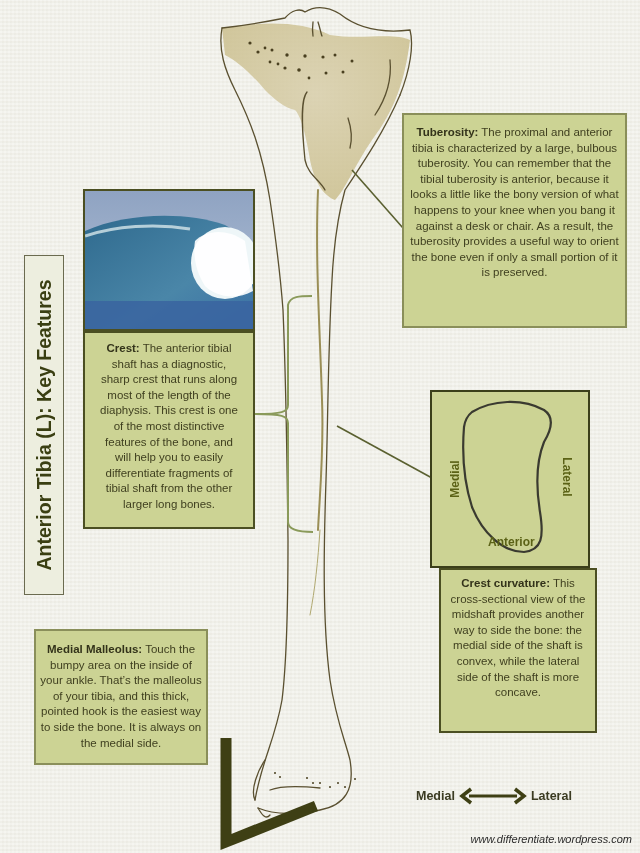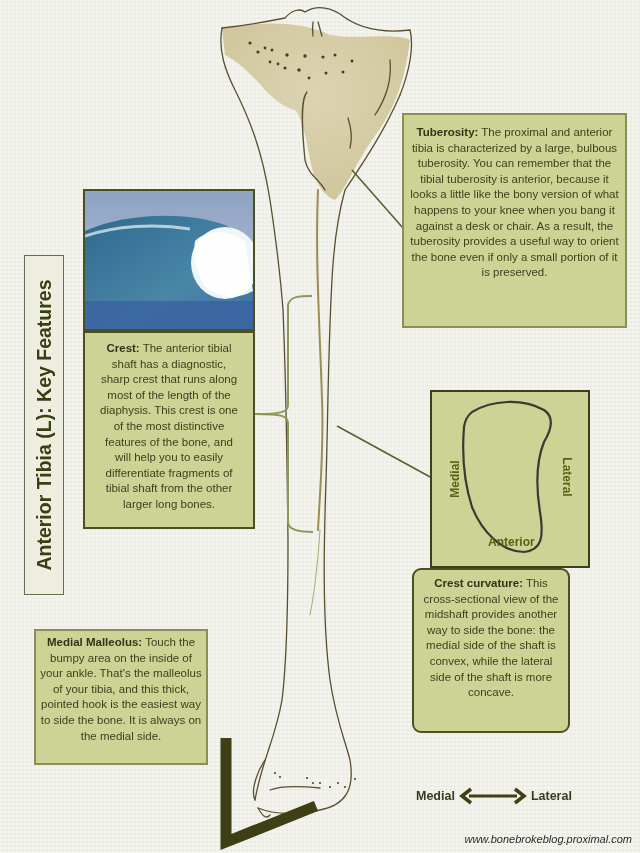--- a/index.html
+++ b/index.html
@@ -32,22 +32,22 @@
   #crest-img {
     position: absolute; left: 83px; top: 189px; width: 172px; height: 142px;
     border: 2px solid #4b4f22; box-sizing: border-box; overflow: hidden;
     background: linear-gradient(180deg, #8aa0bf 0%, #6f8fb4 40%, #3f6d9c 100%);
   }
   #crest-box { left: 83px; top: 331px; width: 172px; height: 198px; padding: 8px 15px; }
   #xsec-box {
     position: absolute; left: 430px; top: 390px; width: 160px; height: 178px;
     background: #ccd394; border: 2px solid #3b3f1a; box-sizing: border-box;
   }
-  #curv-box { left: 412px; top: 568px; width: 158px; height: 165px; padding: 6px 4px; border-radius: 9px; }
-  #mal-box { left: 34px; top: 629px; width: 174px; height: 136px; padding: 4px 4px; }
+  #curv-box { left: 439px; top: 568px; width: 158px; height: 165px; padding: 6px 4px; }
+  #mal-box { left: 34px; top: 629px; width: 174px; height: 136px; padding: 11px 4px; }
   #title-box {
     position: absolute; left: 24px; top: 255px; width: 40px; height: 340px;
     background: #edeedf; border: 1px solid #6b6b50; box-sizing: border-box;
   }
   #title-text {
     position: absolute; left: 50%; top: 50%;
     transform: translate(-50%, -50%) rotate(-90deg);
     white-space: nowrap; font-weight: bold; font-size: 19.5px; color: #3a3f12;
   }
   .xlabel { position: absolute; font-weight: bold; font-size: 12px; color: #5b6216; }
@@ -189,13 +189,13 @@
 <div id="dir-row">
   <span>Medial</span>
   <svg width="68" height="18" viewBox="0 0 68 18">
     <path d="M10,9 L58,9" stroke="#3e3f14" stroke-width="3"></path>
     <path d="M12,2 L3,9 L12,16" stroke="#3e3f14" stroke-width="3.5" fill="none" stroke-linejoin="miter"></path>
     <path d="M56,2 L65,9 L56,16" stroke="#3e3f14" stroke-width="3.5" fill="none" stroke-linejoin="miter"></path>
   </svg>
   <span>Lateral</span>
 </div>
 
-<div id="footer">www.bonebrokeblog.proximal.com</div>
+<div id="footer">www.differentiate.wordpress.com</div>
 
 </body></html>

